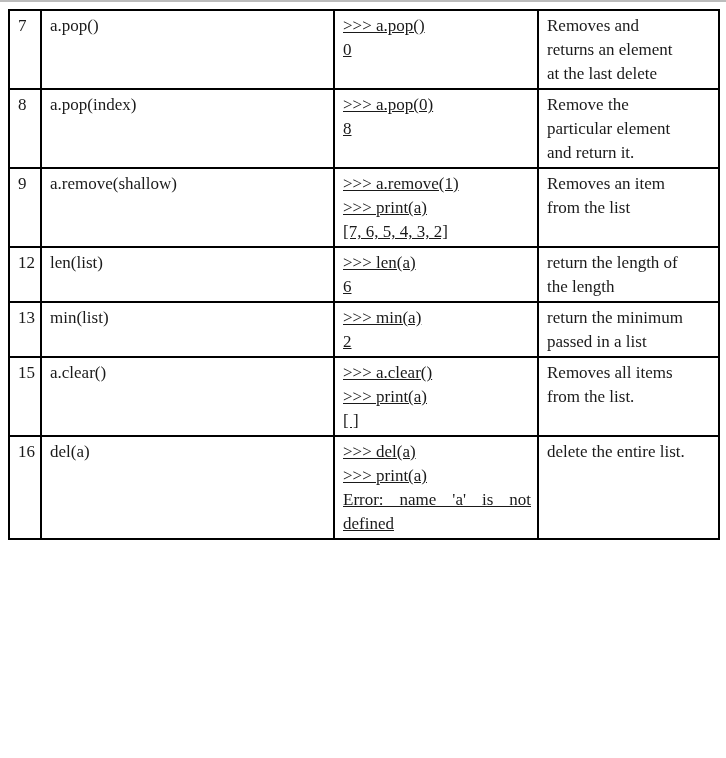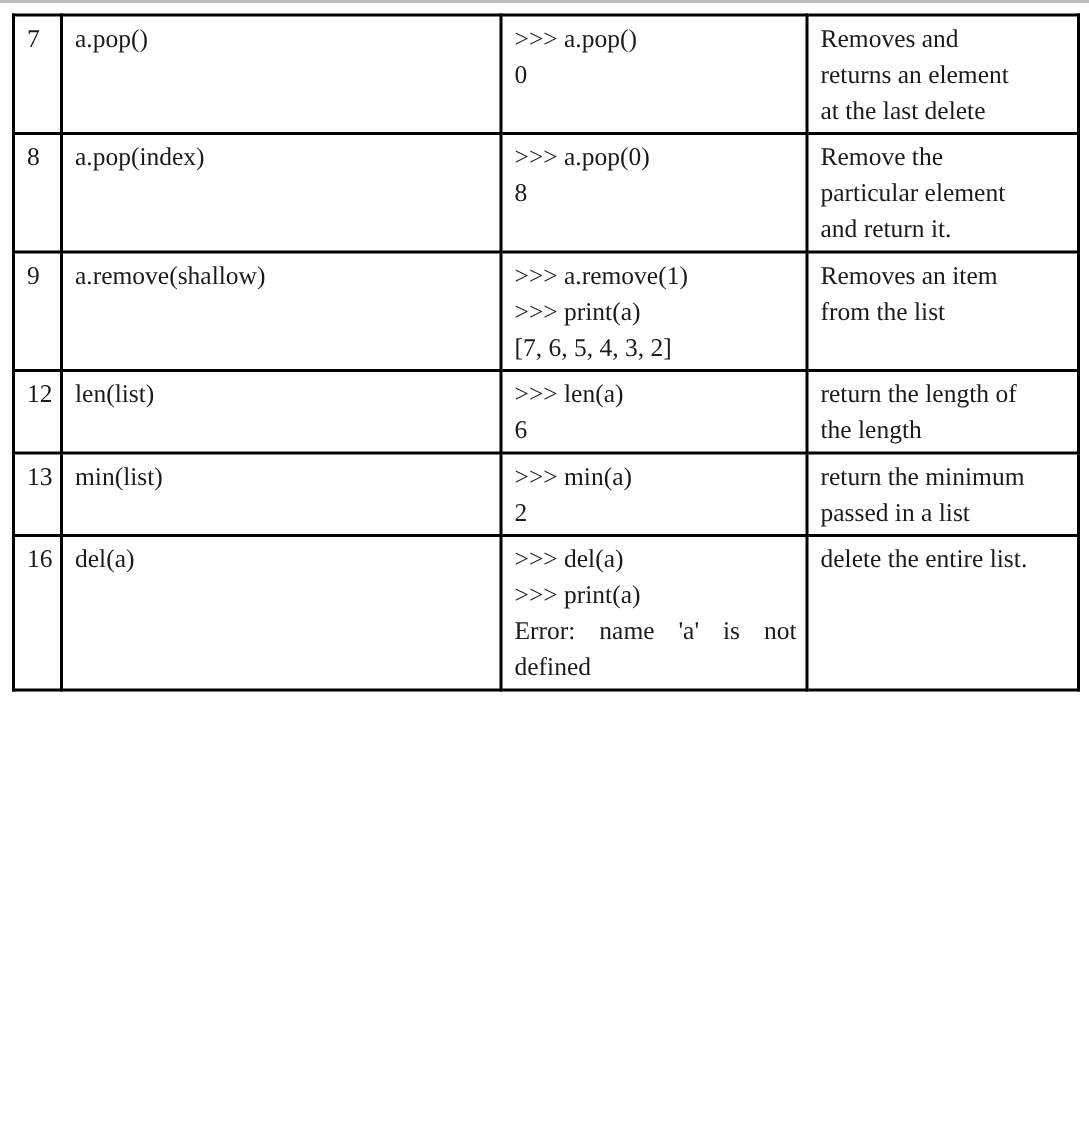--- a/index.html
+++ b/index.html
@@ -39,20 +39,21 @@
     font-size: 17px;
     line-height: 24px;
     overflow: hidden;
   }
   td.c-num {
     padding-left: 6px;
     padding-right: 2px;
   }
   td.c-example .line {
     text-align: justify;
+    text-decoration: underline;
   }
   .line {
     display: block;
   }
 </style>
 </head>
 <body>
 
 <div class="page">
   <div class="top-rule"></div>
@@ -130,20 +131,33 @@
           <span class="line">&gt;&gt;&gt; min(a)</span>
           <span class="line">2</span>
         </td>
         <td class="c-desc">
           <span class="line">return the minimum</span>
           <span class="line">passed in a list</span>
         </td>
       </tr>
 
 
+      <tr style="height:78px">
+        <td class="c-num">15</td>
+        <td class="c-method">a.clear()</td>
+        <td class="c-example">
+          <span class="line">&gt;&gt;&gt; a.clear()</span>
+          <span class="line">&gt;&gt;&gt; print(a)</span>
+          <span class="line">[ ]</span>
+        </td>
+        <td class="c-desc">
+          <span class="line">Removes all items</span>
+          <span class="line">from the list.</span>
+        </td>
+      </tr>
 
       <tr style="height:101px">
         <td class="c-num">16</td>
         <td class="c-method">del(a)</td>
         <td class="c-example">
           <span class="line">&gt;&gt;&gt; del(a)</span>
           <span class="line">&gt;&gt;&gt; print(a)</span>
           <span class="line">Error: name 'a' is not defined</span>
         </td>
         <td class="c-desc">

